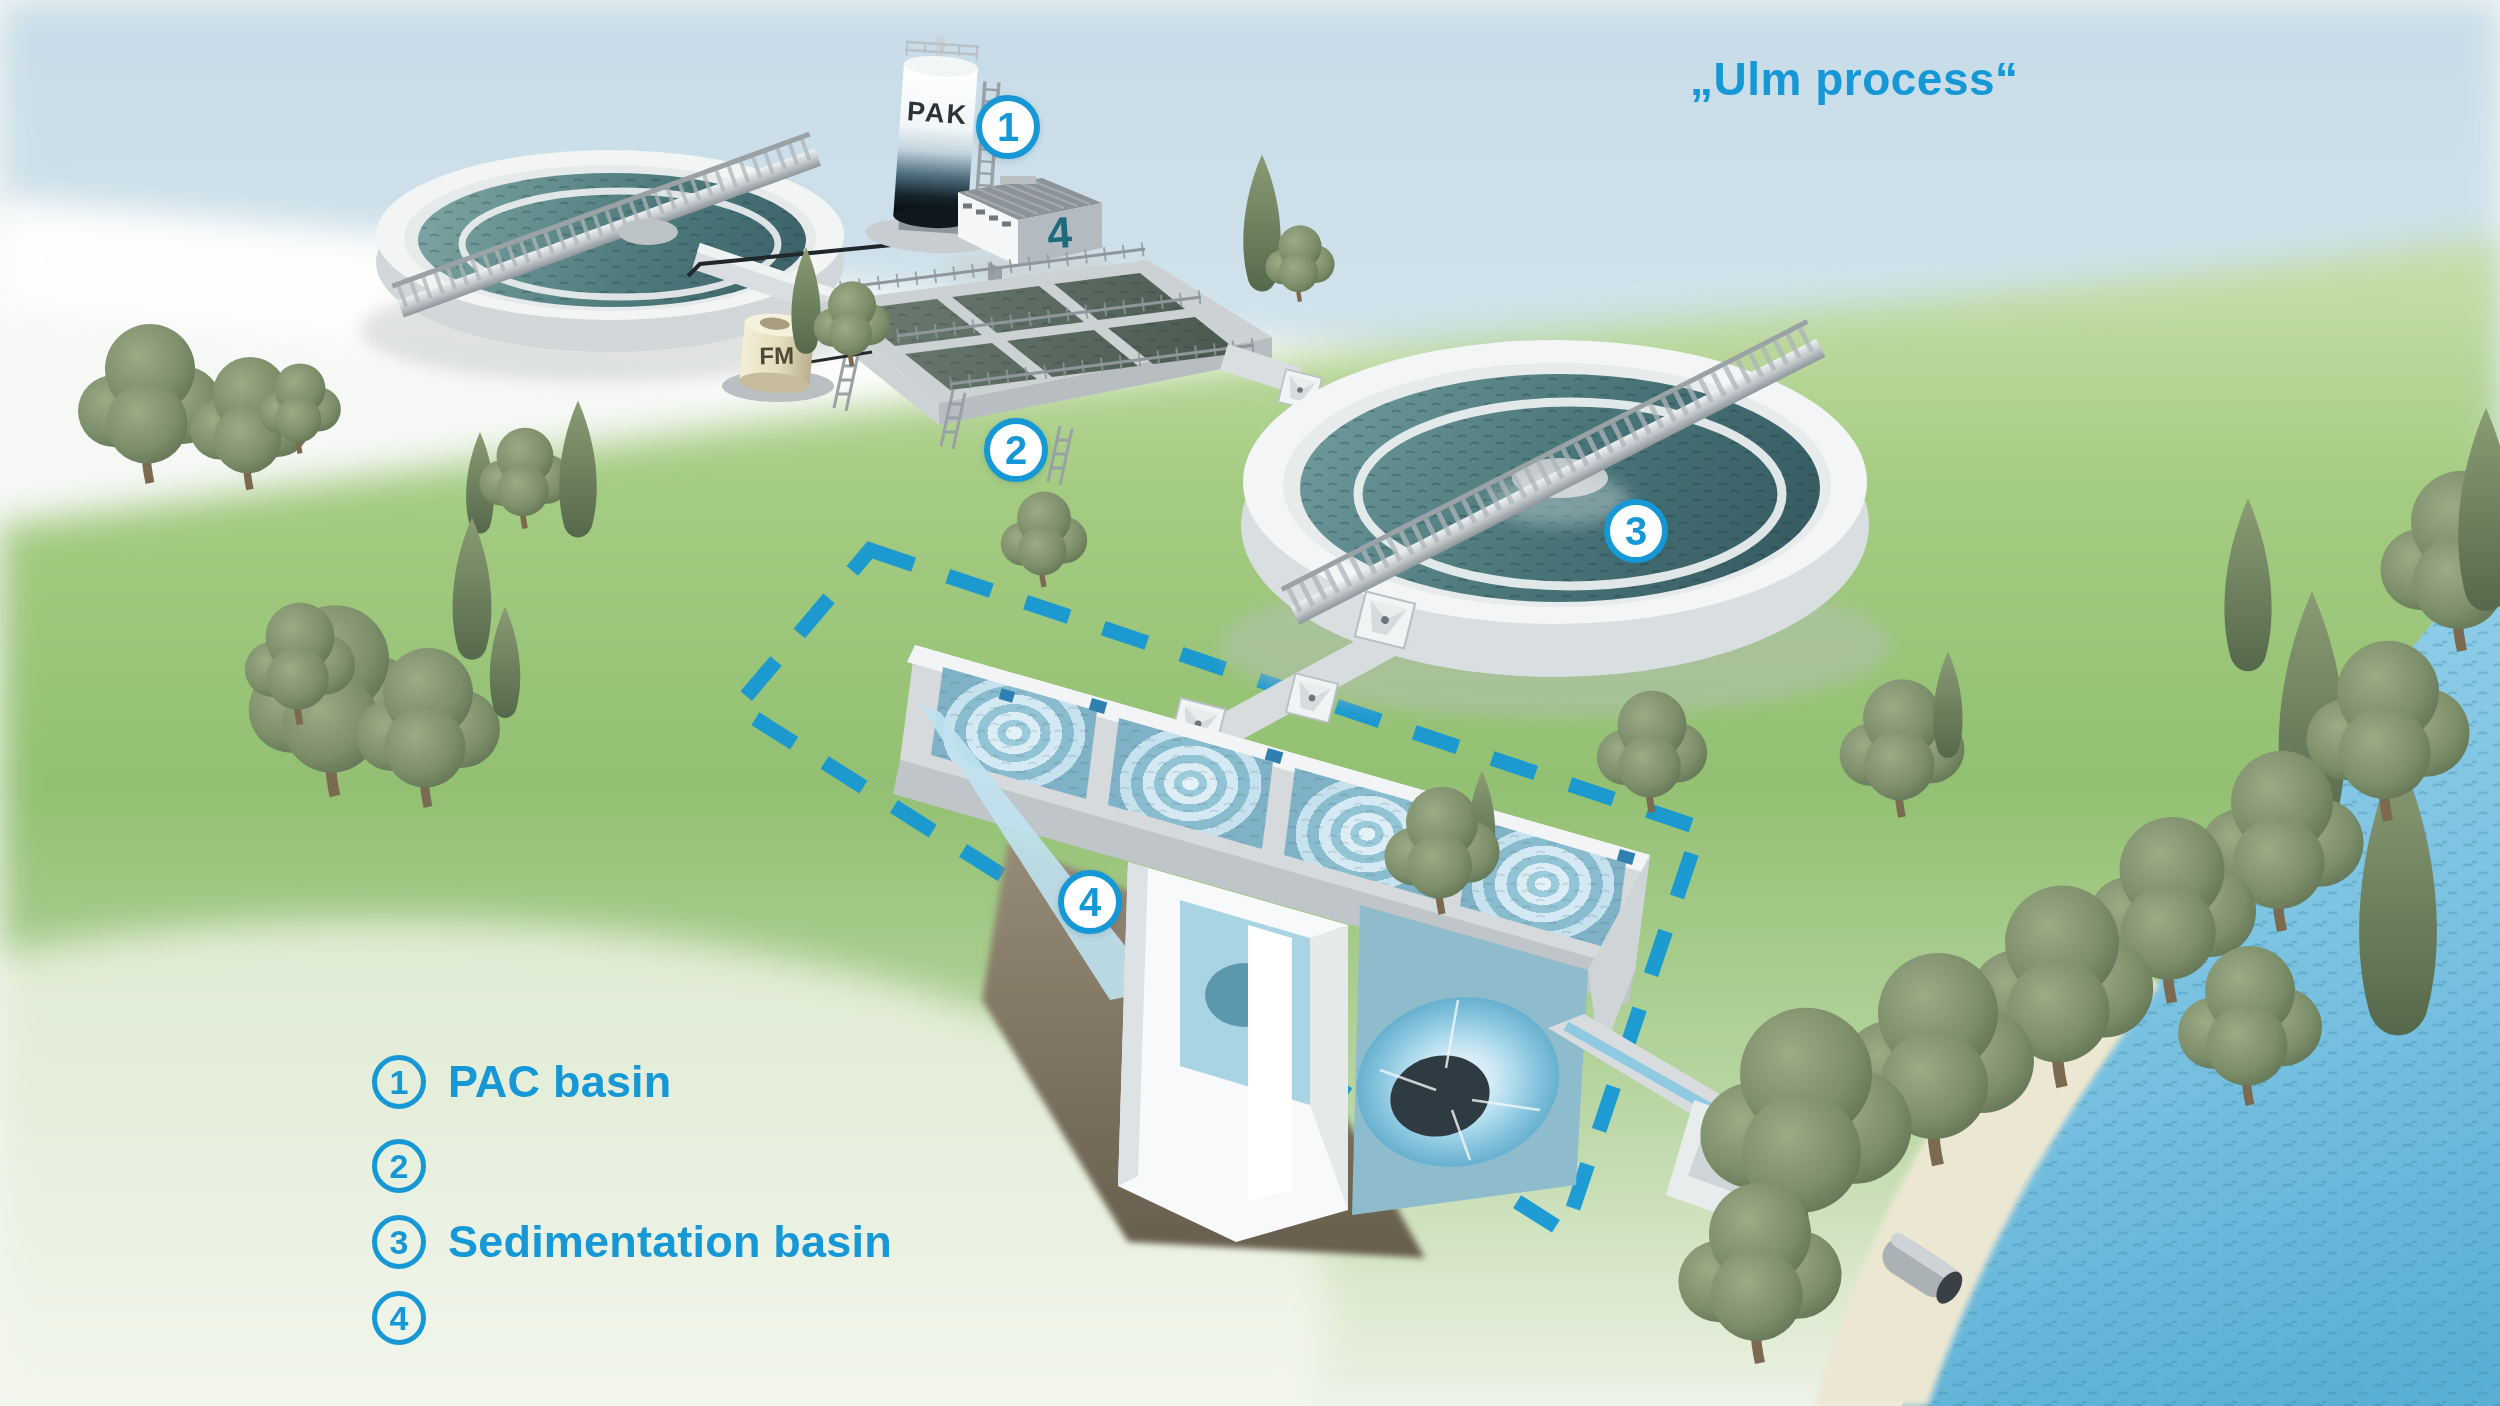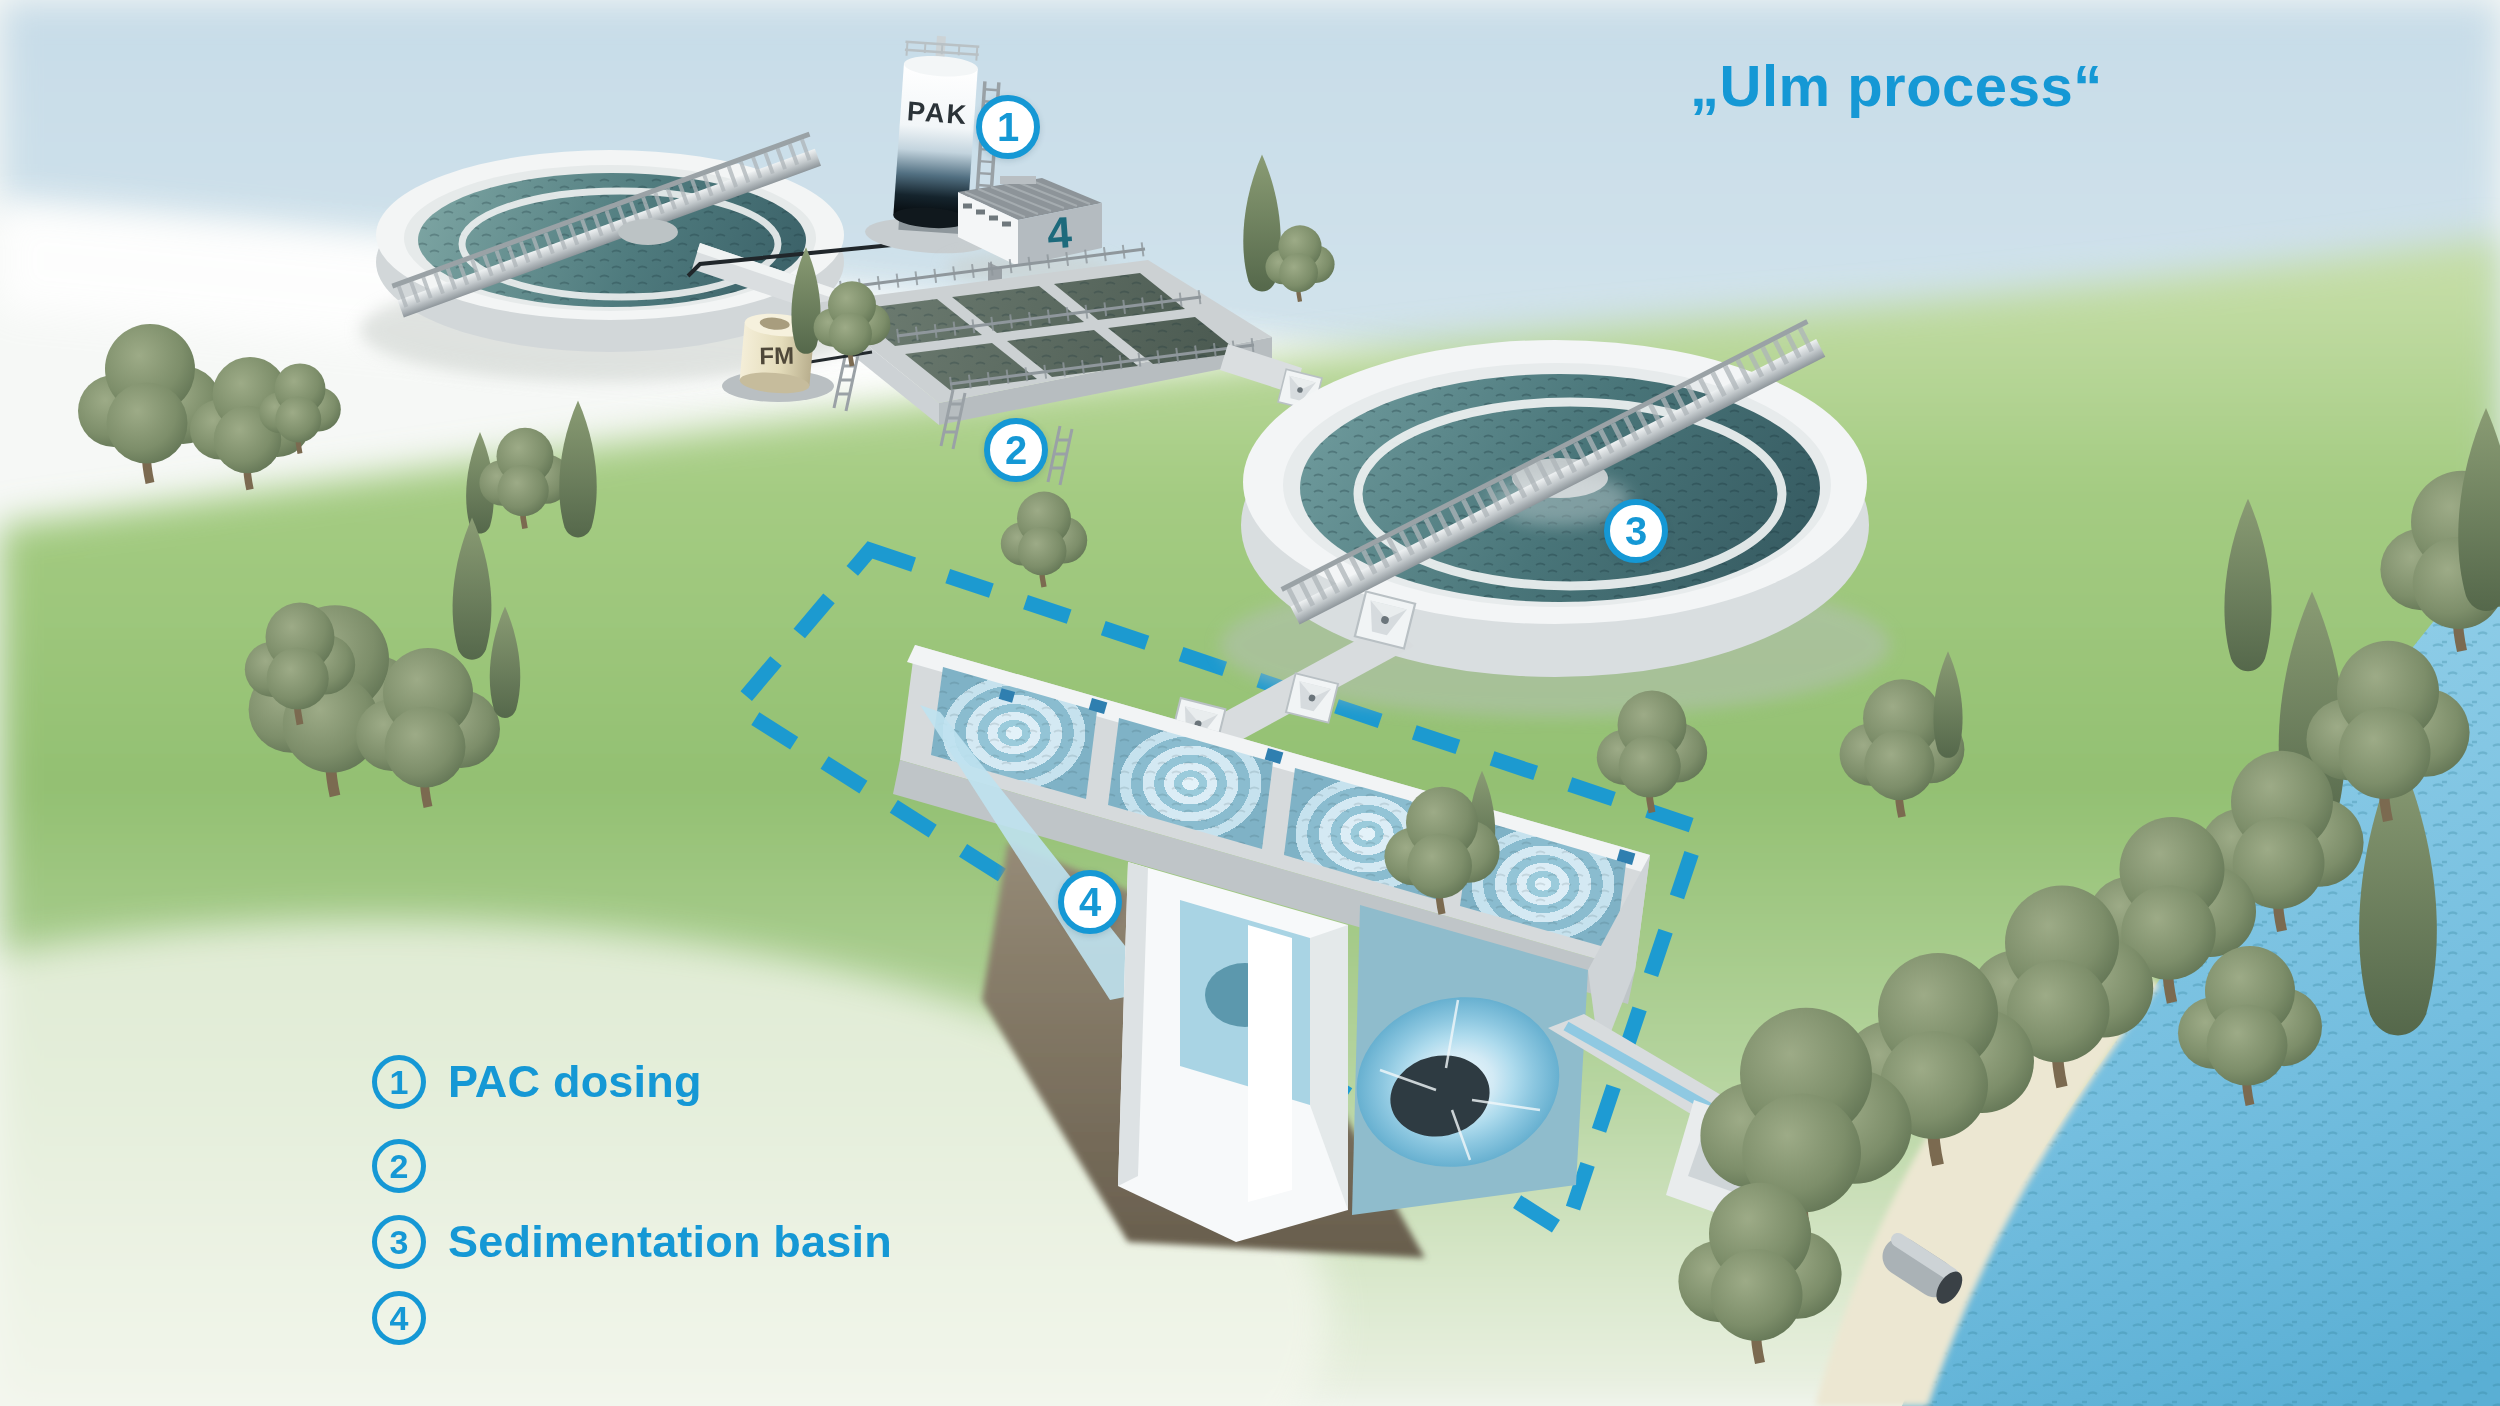--- a/index.html
+++ b/index.html
@@ -14,21 +14,21 @@
           box-shadow:0 2px 6px rgba(40,70,90,.18);}
   
   .legend{position:absolute;left:372px;top:1052px;}
   .legend-row{position:absolute;left:0;display:flex;align-items:center;gap:22px;height:60px;}
   .legend-circle{flex:0 0 auto;display:flex;align-items:center;justify-content:center;
           width:44px;height:44px;border-radius:50%;background:transparent;
           border:5px solid var(--accent);color:var(--accent);
           font-weight:bold;font-size:34px;line-height:1;}
   .legend-label{font-weight:bold;font-size:45px;color:var(--accent);white-space:nowrap;
           letter-spacing:.2px;}
-  .title{position:absolute;left:1690px;top:52px;font-weight:bold;font-size:58px;
+  .title{position:absolute;left:1690px;top:52px;font-weight:bold;font-size:46px;
          color:var(--accent);letter-spacing:.5px;white-space:nowrap;}
   
   text{font-family:"Liberation Sans",sans-serif;}
 </style>
 </head>
 <body>
 
 <div class="stage">
 
 <svg class="scene" width="2500" height="1406" viewBox="0 0 2500 1406">
@@ -405,21 +405,21 @@
       <span>4</span>
     </div>
 
 <div class="title">„Ulm process“</div>
 
 <div class="legend">
   <div class="legend-row" style="top:0px;">
     <span class="legend-circle">
           <span>1</span>
         </span>
-    <span class="legend-label">PAC dosing</span>
+    <span class="legend-label">PAC basin</span>
   </div>
   <div class="legend-row" style="top:84px;">
     <span class="legend-circle">
           <span>2</span>
         </span>
   </div>
   <div class="legend-row" style="top:160px;">
     <span class="legend-circle">
           <span>3</span>
         </span>

